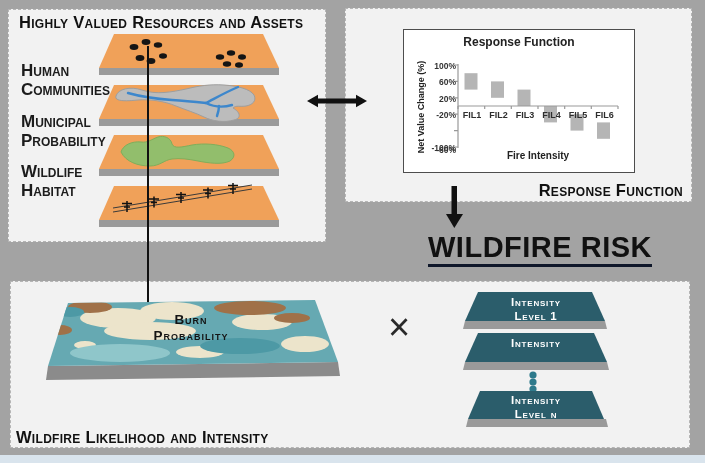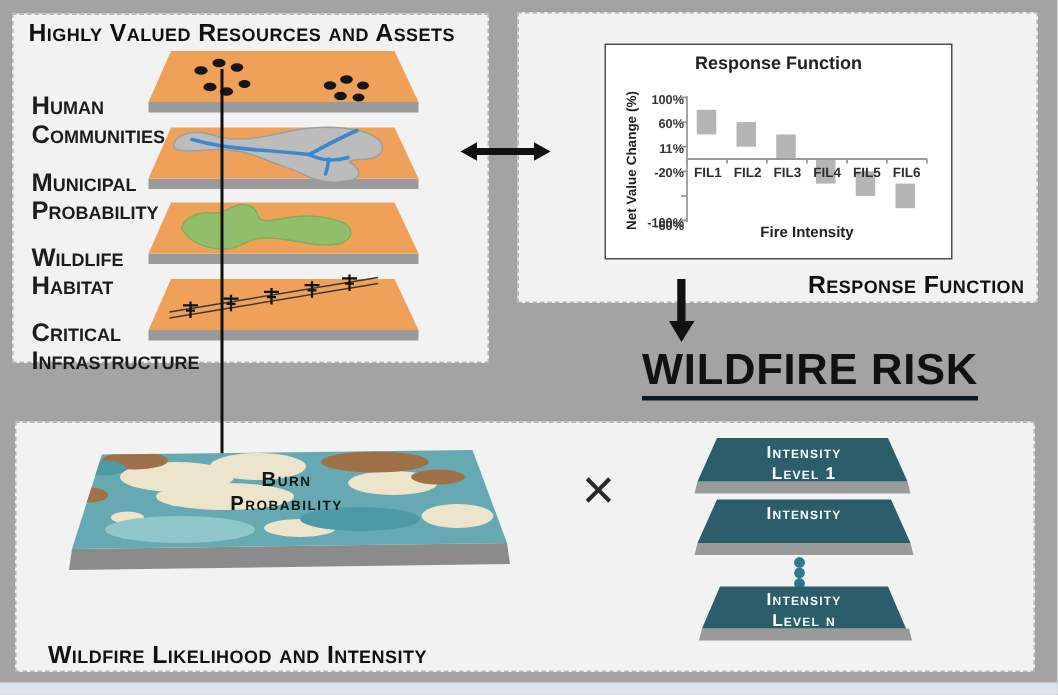--- a/index.html
+++ b/index.html
@@ -55,32 +55,31 @@
 </head>
 <body>
 
 <div class="canvas">
 
   <div class="box" style="left:8px;top:9px;width:318px;height:233px;">
     <div class="box-caption" style="left:10px;top:3px;">Highly Valued Resources and Assets</div>
     <div class="layer-label" style="top:27px;">Human Communities</div>
     <div class="layer-label" style="top:78px;">Municipal Probability</div>
     <div class="layer-label" style="top:128px;">Wildlife Habitat</div>
-    <div class="layer-label" style="top:178px;">Critical Infrastructure</div>
   </div>
 
   <div class="box" style="left:345px;top:8px;width:347px;height:194px;">
     <div class="chart-panel"></div>
     <div class="txt chart-title">Response Function</div>
     <div class="ylab">Net  Value Change (%)</div>
     <div class="xlab">Fire Intensity</div>
 
     <div class="ytick" style="left:76px;top:52px;">100%</div>
     <div class="ytick" style="left:76px;top:68px;">60%</div>
-    <div class="ytick" style="left:76px;top:85px;">11%</div>
+    <div class="ytick" style="left:76px;top:85px;">20%</div>
     <div class="ytick" style="left:76px;top:101px;">-20%</div>
     <div class="ytick" style="left:76px;top:136px;">-60%</div>
     <div class="ytick" style="left:76px;top:134px;">-100%</div>
 
     <div class="xcat" style="left:113px;top:101px;">FIL1</div>
     <div class="xcat" style="left:139.5px;top:101px;">FIL2</div>
     <div class="xcat" style="left:166px;top:101px;">FIL3</div>
     <div class="xcat" style="left:192.5px;top:101px;">FIL4</div>
     <div class="xcat" style="left:219px;top:101px;">FIL5</div>
     <div class="xcat" style="left:245.5px;top:101px;">FIL6</div>
@@ -100,21 +99,21 @@
       <div>Intensity</div>
       <div>Level 1</div>
     </div>
     <div class="slab-label" style="left:455px;top:55px;">
       <div>Intensity</div>
     </div>
     <div class="slab-label" style="left:455px;top:112px;">
       <div>Intensity</div>
       <div>Level n</div>
     </div>
-    <div class="box-caption" style="left:21px;bottom:0px;">Wildfire Likelihood and Intensity</div>
+    <div class="box-caption" style="left:5px;bottom:0px;">Wildfire Likelihood and Intensity</div>
   </div>
 
   <svg class="gfx" width="705" height="463" viewBox="0 0 705 463">
     <defs>
       <clipPath id="mapclip">
           <polygon points="68,303 315,300 338,362 48,366"></polygon>
         </clipPath>
     </defs>
 
     <g>

